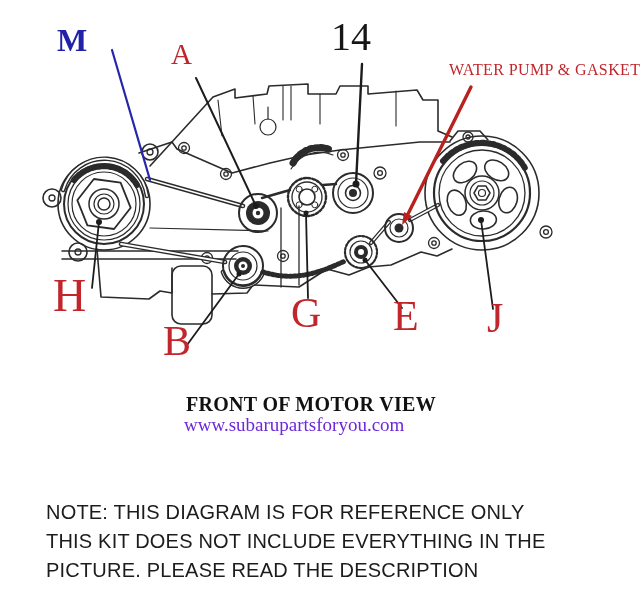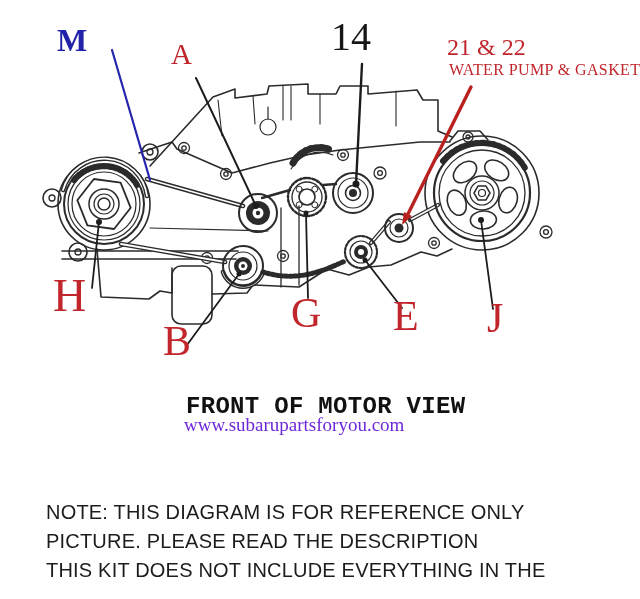--- a/index.html
+++ b/index.html
@@ -17,22 +17,22 @@
   .co-14{left:331px;top:17px;font-size:40px;}
   .co-wp{left:447px;top:35px;font-size:24px;}
   .co-wp-sub{left:449px;top:62px;font-size:16px;letter-spacing:0.4px;}
   .co-h{left:53px;top:273px;font-size:46px;}
   .co-b{left:163px;top:320px;font-size:42px;}
   .co-g{left:291px;top:292px;font-size:42px;}
   .co-e{left:393px;top:295px;font-size:42px;}
   .co-j{left:487px;top:297px;font-size:42px;}
   .caption-title{
     position:absolute;left:186px;top:393px;
-    font-family:Liberation Mono, monospace;font-weight:bold;
-    font-size:24px;color:#111;letter-spacing:0.3px;white-space:nowrap;
+    font-family:Liberation Serif, serif;font-weight:bold;
+    font-size:20px;color:#111;letter-spacing:0.3px;white-space:nowrap;
   }
   .caption-site{
     position:absolute;left:184px;top:414px;
     font-size:19px;color:#6d28d9;white-space:nowrap;
   }
   .note{
     position:absolute;left:46px;top:498px;
     font-family:"Liberation Sans", sans-serif;
     font-size:20px;line-height:29px;color:#1c1c1c;letter-spacing:0.2px;
   }
@@ -202,30 +202,29 @@
         <circle cx="365" cy="260" r="2.5" fill="#1c1c1c" stroke="none"></circle>
         <path d="M481,220 L493,309" stroke="#1c1c1c" stroke-width="1.8"></path>
         <circle cx="481" cy="220" r="3" fill="#1c1c1c" stroke="none"></circle>
       </g>
     </g>
   </svg>
 
   <span class="callout blue co-m">M</span>
   <span class="callout red  co-a">A</span>
   <span class="callout black co-14">14</span>
-  <span class="callout red  co-wp">21 &amp; 22</span>
   <span class="callout red  co-wp-sub">WATER PUMP &amp; GASKET</span>
   <span class="callout red  co-h">H</span>
   <span class="callout red  co-b">B</span>
   <span class="callout red  co-g">G</span>
   <span class="callout red  co-e">E</span>
   <span class="callout red  co-j">J</span>
 
   <div class="caption-title">FRONT OF MOTOR VIEW</div>
   <div class="caption-site">www.subarupartsforyou.com</div>
 
   <div class="note">
     <div>NOTE: THIS DIAGRAM IS FOR REFERENCE ONLY</div>
+    <div>THIS KIT DOES NOT INCLUDE EVERYTHING IN THE</div>
     <div>PICTURE. PLEASE READ THE DESCRIPTION</div>
-    <div>THIS KIT DOES NOT INCLUDE EVERYTHING IN THE</div>
   </div>
 
 </div>
 
 </body></html>

